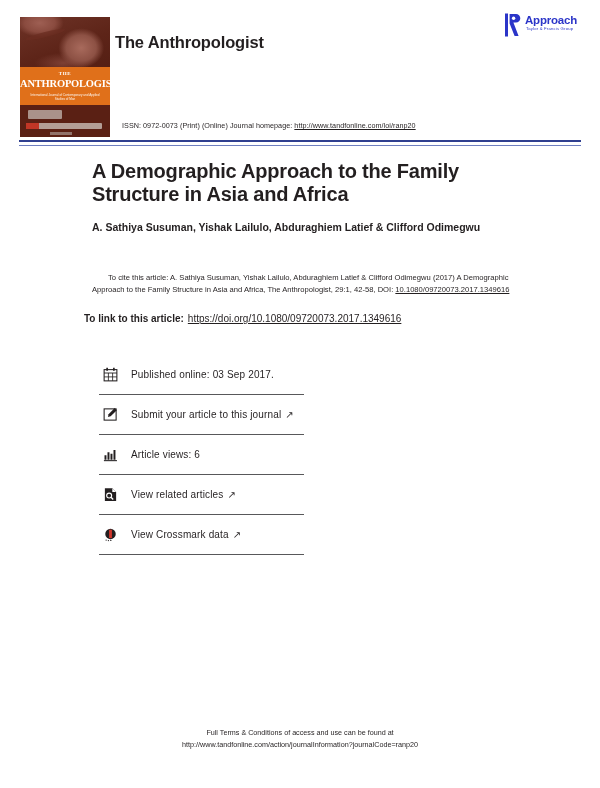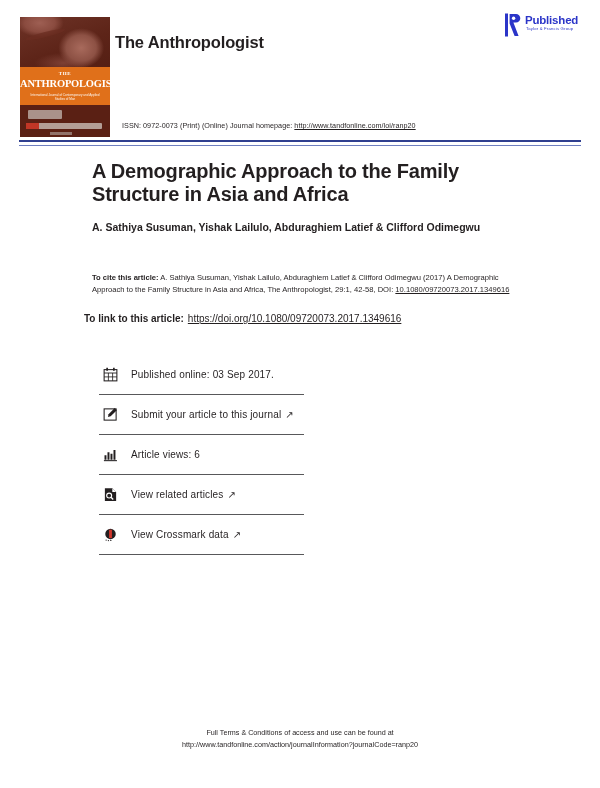--- a/index.html
+++ b/index.html
@@ -242,21 +242,21 @@
 
   .cite-block {
     position: absolute;
     left: 92px;
     top: 272px;
     width: 420px;
     font-size: 7.6px;
     line-height: 11.6px;
     color: #231f20;
   }
-  .cite-block .lbl { font-weight: bold; }
+  .cite-block .lbl { font-weight: normal; margin-left: 16px; }
   .cite-block a {
     color: #231f20;
     text-decoration: underline;
   }
 
   .link-block {
     position: absolute;
     left: 84px;
     top: 313px;
     width: 420px;
@@ -347,21 +347,21 @@
     <div class="journal-title">The Anthropologist</div>
 
     <div class="routledge">
       <span class="rl-mark">
         <svg viewBox="0 0 16 24" width="16" height="24" aria-hidden="true">
           <rect x="0" y="0.5" width="3" height="23" fill="#2b35c8"></rect>
           <path d="M4.6 1 H11 a4.3 4.3 0 0 1 0 8.6 H8.4 L13.6 23 H9.6 L4.6 10.4 Z" fill="#2b35c8"></path>
           <circle cx="8.6" cy="5.3" r="1.7" fill="#ffffff"></circle>
         </svg>
       </span>
-      <span class="rl-word">Published</span>
+      <span class="rl-word">Approach</span>
       <span class="rl-sub">Taylor &amp; Francis Group</span>
     </div>
 
     <div class="issn-line">
       <span>ISSN: 0972-0073 (Print) (Online) Journal homepage: </span><a href="#">http://www.tandfonline.com/loi/ranp20</a>
     </div>
 
     <div class="rule-blue"></div>
   </div>
 

